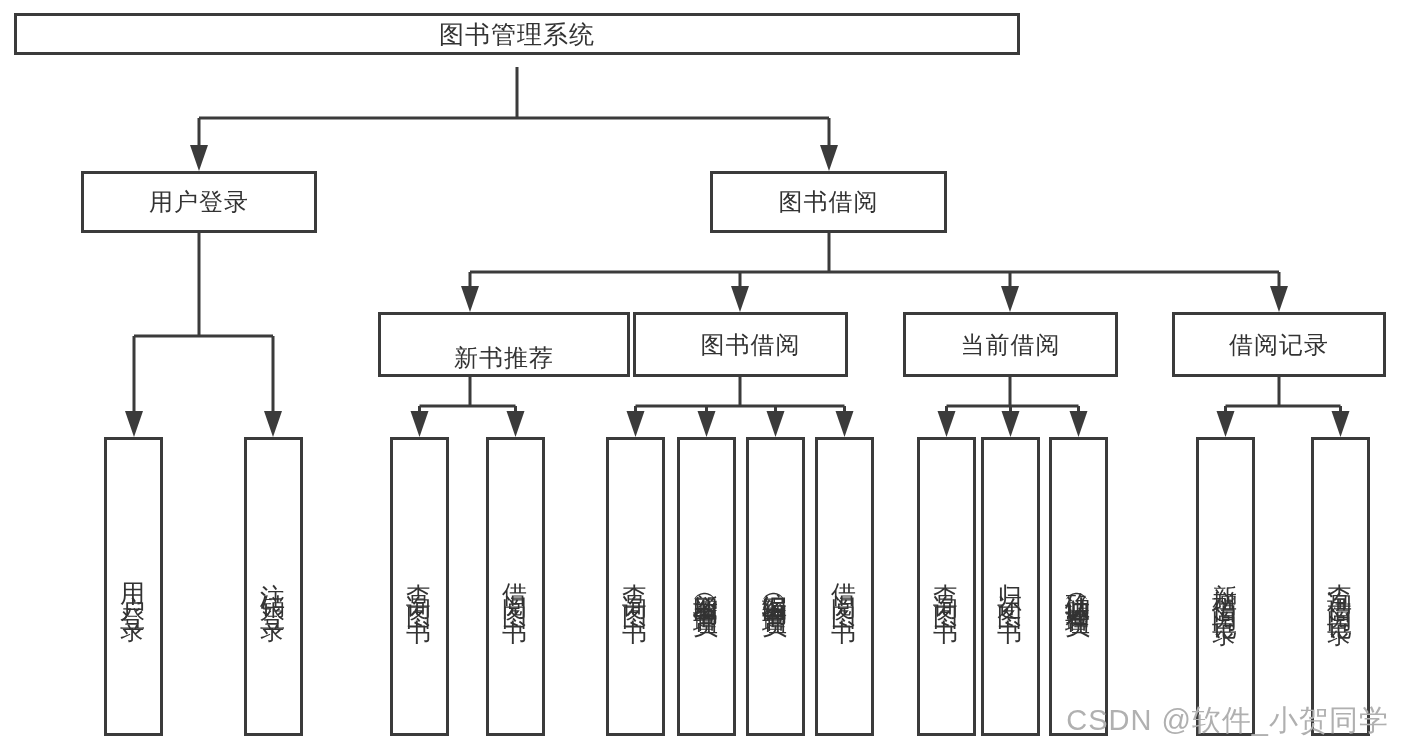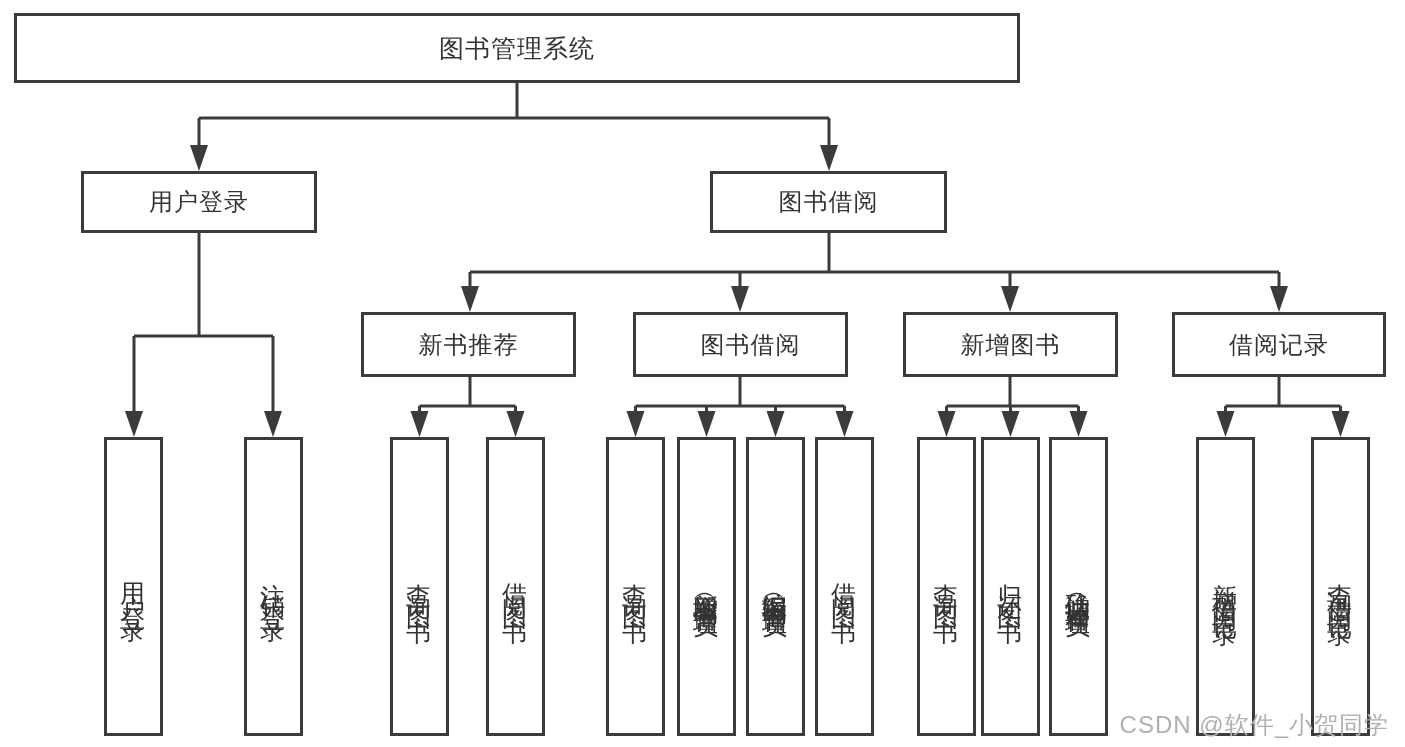--- a/index.html
+++ b/index.html
@@ -26,37 +26,37 @@
     border:3px solid var(--line);
     color:var(--text);
     display:flex;align-items:center;justify-content:center;
     z-index:2;
   }
   .node .lbl{
     white-space:nowrap;
     color:var(--text);
   }
   .h-node .lbl{font-size:24px;letter-spacing:1px;}
-  .root-node{left:14px;top:13px;width:1006px;height:70px;align-items:center;}
+  .root-node{left:14px;top:13px;width:1006px;height:42px;align-items:center;}
   .root-node .lbl{font-size:25px;letter-spacing:1px;}
   .lvl2{top:171px;height:62px;}
   .lvl3{top:312px;height:65px;}
   .leaf{top:437px;width:59px;height:299px;}
   .leaf .lbl{
     writing-mode:vertical-rl;
     text-orientation:mixed;
     font-size:25px;
     letter-spacing:12px;
   }
   .leaf .lbl.sp6{letter-spacing:8px;}
   .leaf .lbl.sp9{letter-spacing:3px;}
   .watermark{
     position:absolute;
     right:16px;bottom:6px;
-    font-size:24px;
+    font-size:29px;
     color:var(--watermark);
     letter-spacing:1px;
     z-index:5;
     white-space:nowrap;
   }
 </style>
 </head>
 <body>
 
 <div class="canvas">
@@ -104,28 +104,28 @@
     <span class="lbl">图书管理系统</span>
   </div>
 
   <div class="node h-node lvl2" style="left:81px;width:236px;">
     <span class="lbl">用户登录</span>
   </div>
   <div class="node h-node lvl2" style="left:710px;width:237px;">
     <span class="lbl">图书借阅</span>
   </div>
 
-  <div class="node h-node lvl3" style="left:361px;width:215px;">
+  <div class="node h-node lvl3" style="left:378px;width:252px;align-items:flex-end;">
     <span class="lbl">新书推荐</span>
   </div>
   <div class="node h-node lvl3" style="left:633px;width:215px;padding-left:20px;">
     <span class="lbl">图书借阅</span>
   </div>
   <div class="node h-node lvl3" style="left:903px;width:215px;">
-    <span class="lbl">新增图书</span>
+    <span class="lbl">当前借阅</span>
   </div>
   <div class="node h-node lvl3" style="left:1172px;width:214px;">
     <span class="lbl">借阅记录</span>
   </div>
 
   <div class="node leaf" style="left:104px;">
     <span class="lbl">用户登录</span>
   </div>
   <div class="node leaf" style="left:244px;">
     <span class="lbl">注销登录</span>

